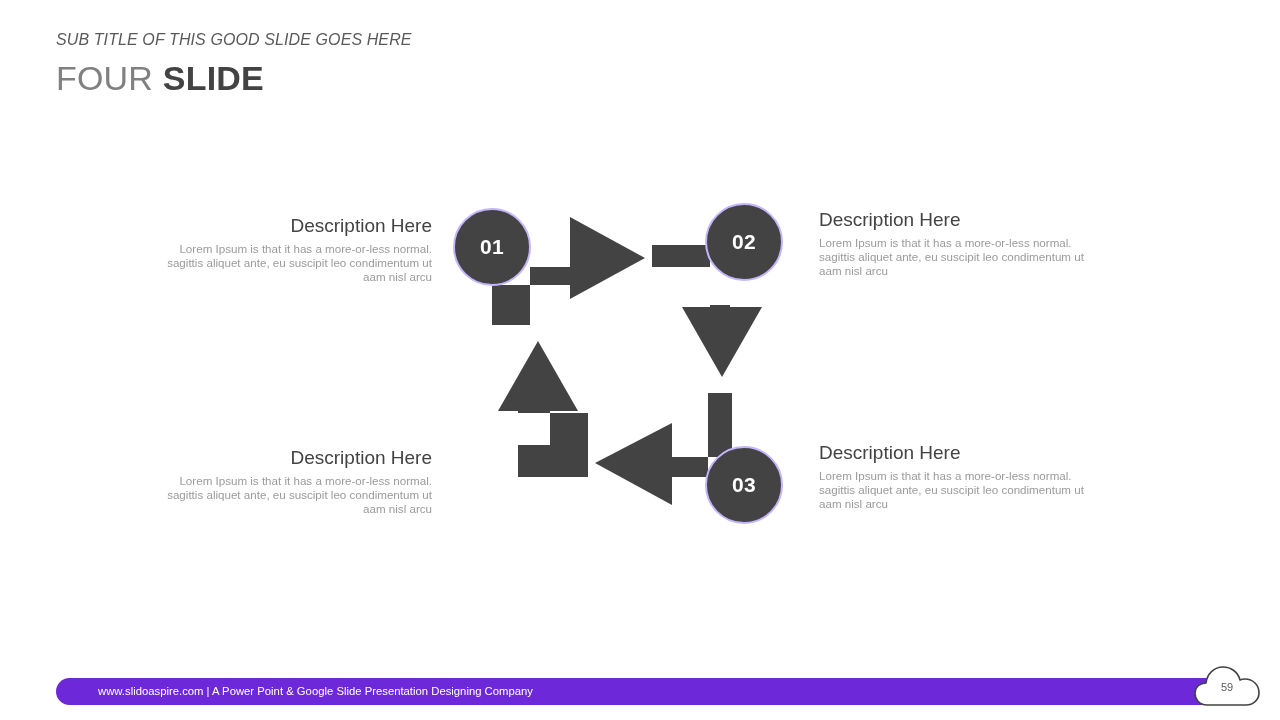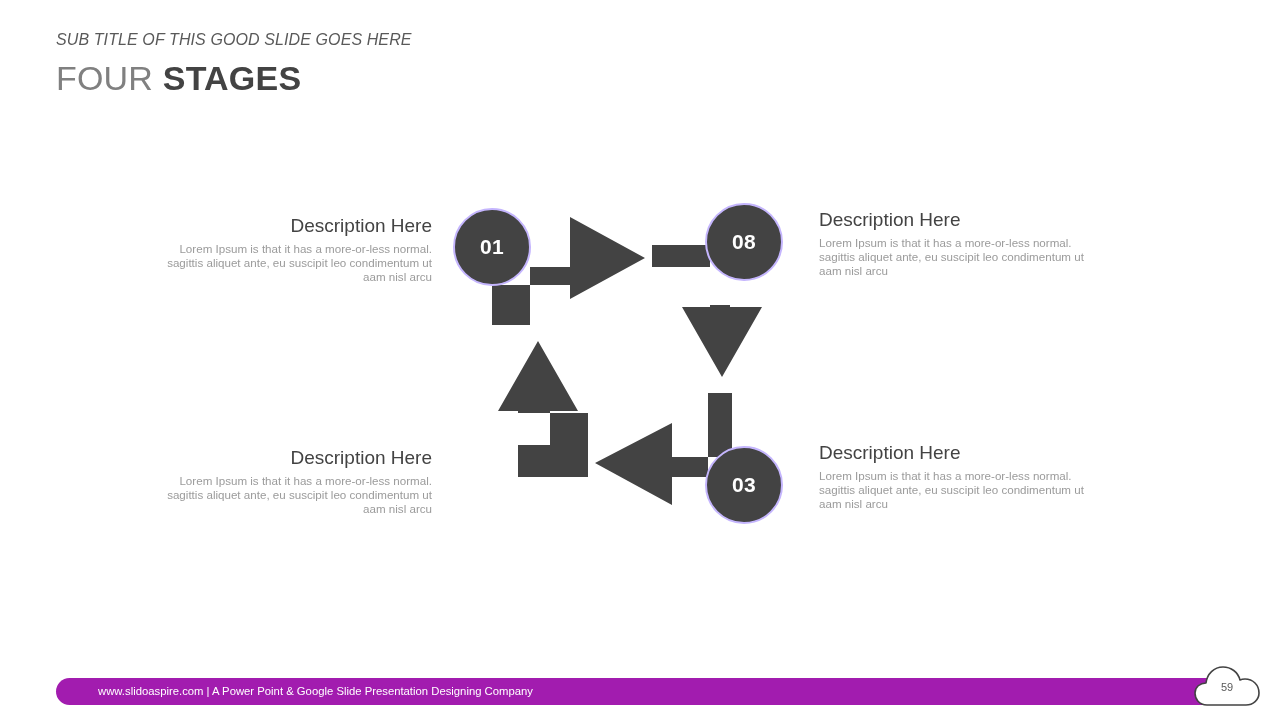--- a/index.html
+++ b/index.html
@@ -106,21 +106,21 @@
   #node-04 { left: 453px; top: 440px; }
   #node-03 { left: 705px; top: 446px; }
 
   
   .footer-bar {
     position: absolute;
     left: 56px;
     top: 678px;
     width: 1170px;
     height: 27px;
-    background: #a21caf;
+    background: #6d28d9;
     border-radius: 13.5px;
   }
   .footer-text {
     position: absolute;
     left: 42px;
     top: 0;
     height: 27px;
     line-height: 27px;
     font-size: 11.3px;
     color: #ffffff;
@@ -143,21 +143,21 @@
     font-size: 11px;
     color: #595959;
   }
 </style>
 </head>
 <body>
 
 <div class="slide">
 
   <div class="subtitle">SUB TITLE OF THIS GOOD SLIDE GOES HERE</div>
-  <div class="title"><span>FOUR </span><span class="strong">STAGES</span></div>
+  <div class="title"><span>FOUR </span><span class="strong">SLIDE</span></div>
 
   <div class="desc left" id="desc-1">
     <div class="desc-title">Description Here</div>
     <div class="desc-body">Lorem  Ipsum is that it has a more-or-less normal. sagittis aliquet ante, eu  suscipit leo condimentum ut aam nisl arcu</div>
   </div>
 
   <div class="desc right" id="desc-2">
     <div class="desc-title">Description Here</div>
     <div class="desc-body">Lorem  Ipsum is that it has a more-or-less normal. sagittis aliquet ante, eu  suscipit leo condimentum ut aam nisl arcu</div>
   </div>
@@ -186,21 +186,21 @@
 
         <rect x="78" y="250" width="70" height="32"></rect>
       </g>
     </svg>
   </div>
 
   <div class="node-circle" id="node-01">
     <span>01</span>
   </div>
   <div class="node-circle" id="node-02">
-    <span>08</span>
+    <span>02</span>
   </div>
   <div class="node-circle" id="node-03">
     <span>03</span>
   </div>
 
   <div class="footer-bar">
     <div class="footer-text">www.slidoaspire.com | A Power Point &amp; Google Slide Presentation Designing Company</div>
   </div>
 
   <div class="page-badge">

